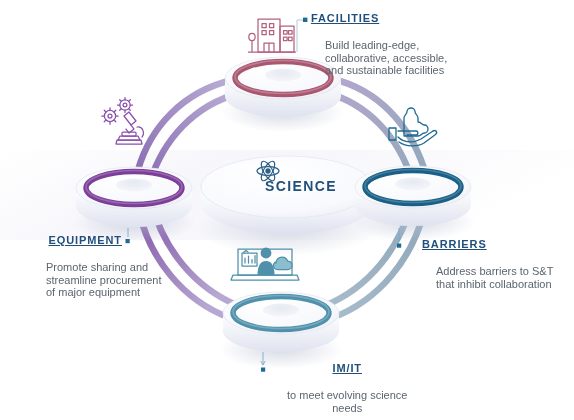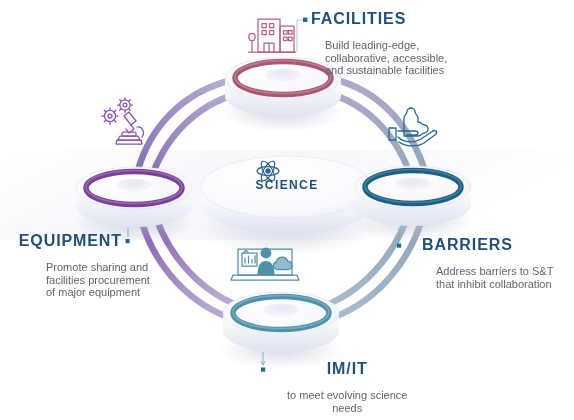--- a/index.html
+++ b/index.html
@@ -23,42 +23,43 @@
   svg.layer {
     position: absolute;
     left: 0; top: 0;
     width: 574px;
     height: 420px;
   }
   .label-block {
     position: absolute;
   }
   .label-title {
-    font-size: 16px;
+    font-size: 11px;
     font-weight: bold;
     letter-spacing: 0.9px;
     color: #1f4f7a;
     margin: 0 0 2px 0;
     line-height: 13px;
     white-space: nowrap;
+    text-decoration: underline;
   }
   .label-body {
     font-size: 11px;
     color: #5b6570;
     line-height: 12.6px;
     margin: 14px;
     font-family: "Liberation Sans", sans-serif;
   }
   .label-body div { white-space: nowrap; }
   .lbl-left { text-align: right; }
   .lbl-left .label-body div { }
   .hub-text {
     position: absolute;
-    text-align: center;
-    font-size: 12px;
+    text-align: right;
+    font-size: 14px;
     font-weight: bold;
     letter-spacing: 1.4px;
     color: #1f4f7a;
   }
 </style>
 </head>
 <body>
 
 <div id="diagram-root">
 
@@ -285,21 +286,21 @@
       <div>Build leading-edge,</div>
       <div>collaborative, accessible,</div>
       <div>and sustainable facilities</div>
     </div>
   </div>
 
   <div class="label-block lbl-left" style="left:0px; top:234px; width:122px;">
     <p class="label-title" style="text-align:right;">EQUIPMENT</p>
     <div class="label-body" style="text-align:center; margin-left:46px;">
       <div>Promote sharing and</div>
-      <div>facilities procurement</div>
+      <div>streamline procurement</div>
       <div>of major equipment</div>
     </div>
   </div>
 
   <div class="label-block" style="left:422px; top:238px;">
     <p class="label-title">BARRIERS</p>
     <div class="label-body">
       <div>Address barriers to S&amp;T</div>
       <div>that inhibit collaboration</div>
     </div>

